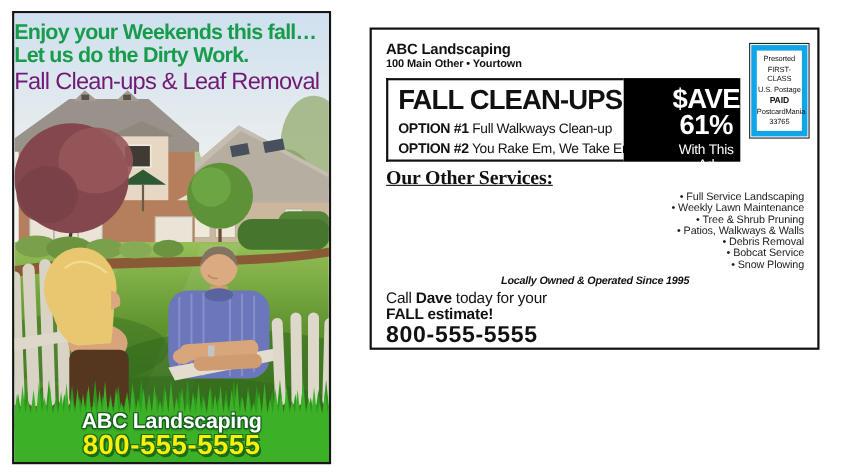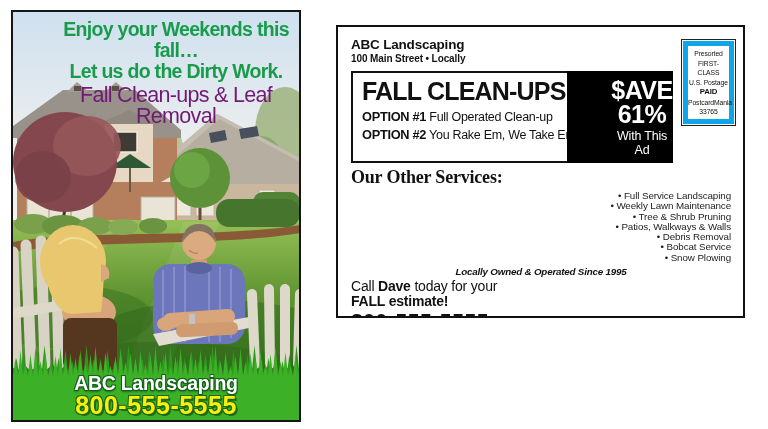--- a/index.html
+++ b/index.html
@@ -2,51 +2,51 @@
 <html><head>
 <meta charset="utf-8">
 <style>
   * { margin:0; padding:0; box-sizing:border-box; }
   html,body { width:768px; height:429px; background:#ffffff; font-family:"Liberation Sans",sans-serif; position:relative; overflow:hidden; }
 
   
   .front-card { position:absolute; left:11px; top:10px; width:290px; height:412px;
                 border:2px solid #161616; background:#dfe9f3; overflow:hidden; }
   .front-photo { position:absolute; left:0; top:0; width:286px; height:408px; display:block; }
-  .front-headline { position:absolute; top:7px; left:0; right:0; text-align:center; line-height:21px;padding-left:40px; }
+  .front-headline { position:absolute; top:7px; left:0; right:0; text-align:left; line-height:21px; }
   .hl-green { color:#189c4c; font-weight:bold; font-size:19.5px; letter-spacing:-0.7px; }
   .hl-red   { color:#701a75; font-weight:normal; font-size:21.5px; letter-spacing:-0.7px; margin-top:3px; }
   .front-company { position:absolute; left:0; right:0; top:360px; text-align:center; color:#ffffff;
     font-size:19.5px; font-weight:bold; letter-spacing:-0.3px;
     text-shadow:-1px -1px 0 #14611c, 1px -1px 0 #14611c, -1px 1px 0 #14611c, 1px 1px 0 #14611c, 0 2px 2px rgba(10,60,10,.6); }
   .front-phone { position:absolute; left:0; right:0; top:379px; text-align:center; color:#f8ef0f;
     font-size:25px; font-weight:bold; letter-spacing:0.5px;
     text-shadow:-1px -1px 0 #1d6a14, 1px -1px 0 #1d6a14, -1px 1px 0 #1d6a14, 2px 2px 0 #1d6a14; }
 
   
   .back-card { position:absolute; left:336px; top:25px; width:409px; height:293px;
                border:2px solid #111111; background:#ffffff; color:#111111; }
   .back-inner { position:relative; width:100%; height:100%; padding:10px 12px 0 13px; overflow:hidden; }
   .back-company { font-size:13.5px; font-weight:bold; letter-spacing:-0.2px; }
   .back-address { font-size:10px; font-weight:bold; margin-top:1px; letter-spacing:-0.1px; }
 
   .postage-box { position:absolute; top:12px; right:7px; width:55px; border:1px solid #222; padding:1px; background:#fff; }
   .postage-inner { border:5px solid #0ea5e9; padding:3px 0 2px 0; text-align:center; font-size:6.8px; line-height:1.4; letter-spacing:-0.1px; }
   .postage-paid { font-weight:bold; font-size:7.8px; }
 
-  .promo-box { display:flex; margin-top:7px; width:322px; height:92px; }
+  .promo-box { display:flex; margin-top:7px; width:322px; height:76px; }
   .promo-left { width:216px; border:2px solid #111; border-right:none; background:#fff; padding:4px 6px 0 9px; }
   .promo-title { font-size:25px; font-weight:bold; letter-spacing:-0.8px; white-space:nowrap; }
   .promo-opt { font-size:12.5px; margin-top:3px; white-space:nowrap; letter-spacing:-0.3px; }
   .promo-opt b { font-size:12.8px; }
   .promo-save { width:106px; background:#000; color:#fff; text-align:center; padding-top:7px;padding-left:44px; }
   .save-big { font-size:25px; font-weight:bold; line-height:0.96; letter-spacing:-0.5px; }
   .save-sub { font-size:12.5px; margin-top:3px; letter-spacing:-0.2px; }
 
-  .services-heading { font-family:"Liberation Serif",serif; font-size:18px; font-weight:bold; margin-top:4px; letter-spacing:-0.2px; }
+  .services-heading { font-family:"Liberation Serif",serif; font-size:18px; font-weight:bold; margin-top:4px; letter-spacing:-0.2px;text-decoration:underline; }
   .services-list { list-style:none; margin-top:3px;text-align:right; }
   .services-list li { font-size:9.8px; line-height:10.3px; color:#1c1c1c; letter-spacing:-0.1px; }
   .services-list li::before { content:"• "; }
   .tagline { font-size:9.8px; font-style:italic; font-weight:bold; margin-top:3px; letter-spacing:-0.2px;text-align:center; }
   .cta-line1 { font-size:14px; margin-top:2px; line-height:1.05; letter-spacing:-0.2px; }
   .cta-line2 { font-size:14px; font-weight:bold; line-height:1.1; letter-spacing:-0.2px; }
   .back-phone { font-size:21px; font-weight:bold; letter-spacing:0.6px; line-height:1.02; margin-top:1px; }
 </style>
 </head>
 <body>
@@ -205,39 +205,39 @@
   </div>
 
   <div class="front-company">ABC Landscaping</div>
   <div class="front-phone">800-555-5555</div>
 </div>
 
 <div class="back-card">
   <div class="back-inner">
 
     <div class="back-company">ABC Landscaping</div>
-    <div class="back-address">100 Main Street • Locally</div>
+    <div class="back-address">100 Main Other • Yourtown</div>
 
     <div class="postage-box">
       <div class="postage-inner">
         <div>Presorted</div>
         <div>FIRST-CLASS</div>
         <div>U.S. Postage</div>
         <div class="postage-paid">PAID</div>
         <div>PostcardMania</div>
         <div>33765</div>
       </div>
     </div>
 
     <div class="promo-box">
       <div class="promo-left">
         <div class="promo-title">FALL CLEAN-UPS</div>
         <div class="promo-opt">
           <b>OPTION #1</b>
-          <span>Full Operated Clean-up</span>
+          <span>Full Walkways Clean-up</span>
         </div>
         <div class="promo-opt">
           <b>OPTION #2</b>
           <span>You Rake Em, We Take Em</span>
         </div>
       </div>
       <div class="promo-save">
         <div class="save-big">$AVE</div>
         <div class="save-big">61%</div>
         <div class="save-sub">With This Ad</div>

